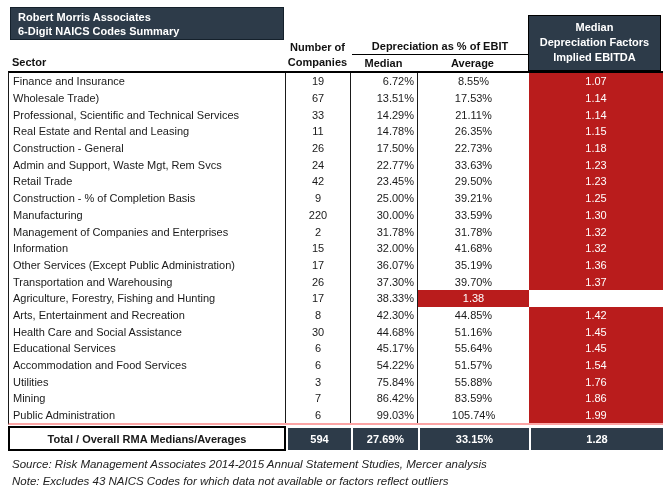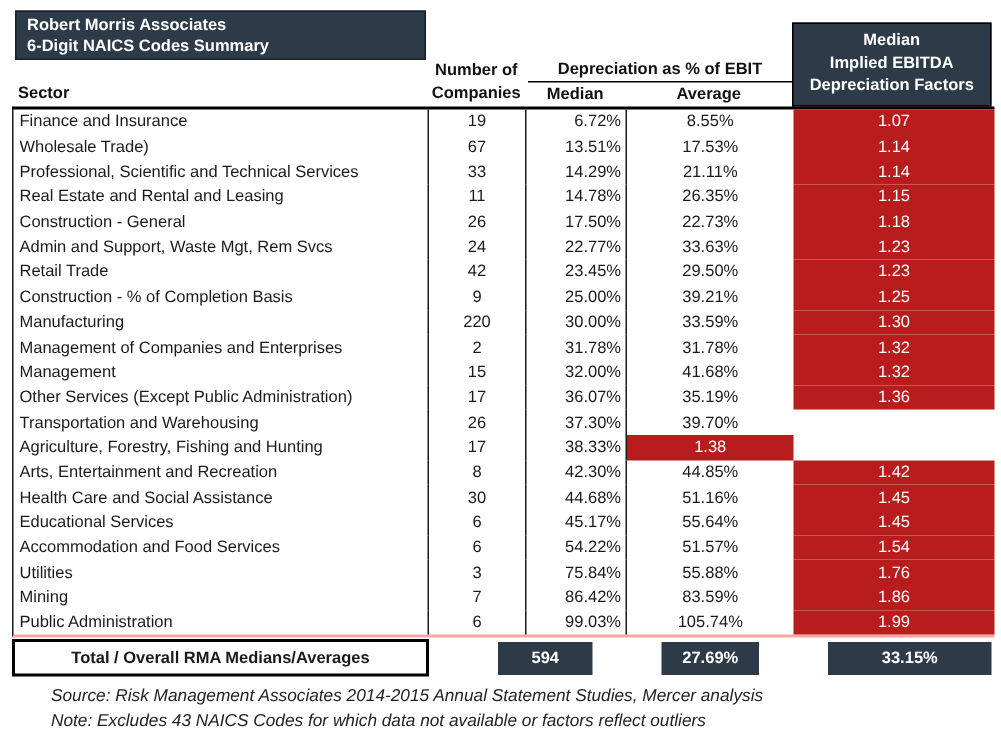--- a/index.html
+++ b/index.html
@@ -68,21 +68,20 @@
   .c-sector    { padding-left: 4px; border-right: 1px solid #1a1a1a; }
   .c-companies { justify-content: center; border-right: 1px solid #1a1a1a; }
   .c-median    { justify-content: flex-end; padding-right: 3px; border-right: 1px solid #1a1a1a; }
   .c-average   { justify-content: center; }
   .c-factor    { justify-content: center; background: #b91c1c; color: #fff; }
   .total-row {
     position: absolute;
     left: 8px; top: 426px; width: 655px; height: 25px;
     display: grid;
     grid-template-columns: 278px 65px 67px 111px 134px;
-    gap: 44px;
   }
   .t-label {
     box-sizing: border-box;
     border: 2px solid #000;
     background: #fff;
     font-weight: 700;
     display: flex; align-items: center; justify-content: center;
   }
   .t-cell {
     background: #2d3b49;
@@ -90,21 +89,20 @@
     display: flex; align-items: center; justify-content: center;
     margin: 2px 0 1px 2px;
   }
   .notes {
     position: absolute;
     left: 12px; top: 456px;
     font-style: italic;
     font-size: 11.5px;
     line-height: 16.5px;
     color: #222;
-    margin-left: 22px;
   }
 </style>
 </head>
 <body>
 
 <div class="page">
 
   <div class="title-box">
     <div>Robert Morris Associates</div>
     <div>6-Digit NAICS Codes Summary</div>
@@ -116,22 +114,22 @@
     <span>Number of</span>
     <span>Companies</span>
   </div>
 
   <div class="hdr dep-hdr">Depreciation as % of EBIT</div>
   <div class="hdr median-hdr">Median</div>
   <div class="hdr average-hdr">Average</div>
 
   <div class="factors-box">
     <div>Median</div>
+    <div>Depreciation Factors</div>
     <div>Implied EBITDA</div>
-    <div>Depreciation Factors</div>
   </div>
 
   <div class="tbody">
       <div class="row">
         <div class="cell c-sector">Finance and Insurance</div>
         <div class="cell c-companies">19</div>
         <div class="cell c-median">6.72%</div>
         <div class="cell c-average">8.55%</div>
         <div class="cell c-factor">1.07</div>
       </div>
@@ -192,38 +190,39 @@
         <div class="cell c-factor">1.30</div>
       </div>
       <div class="row">
         <div class="cell c-sector">Management of Companies and Enterprises</div>
         <div class="cell c-companies">2</div>
         <div class="cell c-median">31.78%</div>
         <div class="cell c-average">31.78%</div>
         <div class="cell c-factor">1.32</div>
       </div>
       <div class="row">
-        <div class="cell c-sector">Management</div>
+        <div class="cell c-sector">Information</div>
         <div class="cell c-companies">15</div>
         <div class="cell c-median">32.00%</div>
         <div class="cell c-average">41.68%</div>
         <div class="cell c-factor">1.32</div>
       </div>
       <div class="row">
         <div class="cell c-sector">Other Services (Except Public Administration)</div>
         <div class="cell c-companies">17</div>
         <div class="cell c-median">36.07%</div>
         <div class="cell c-average">35.19%</div>
         <div class="cell c-factor">1.36</div>
       </div>
       <div class="row">
         <div class="cell c-sector">Transportation and Warehousing</div>
         <div class="cell c-companies">26</div>
         <div class="cell c-median">37.30%</div>
         <div class="cell c-average">39.70%</div>
+        <div class="cell c-factor">1.37</div>
       </div>
       <div class="row">
         <div class="cell c-sector">Agriculture, Forestry, Fishing and Hunting</div>
         <div class="cell c-companies">17</div>
         <div class="cell c-median">38.33%</div>
         <div class="cell c-factor">1.38</div>
       </div>
       <div class="row">
         <div class="cell c-sector">Arts, Entertainment and Recreation</div>
         <div class="cell c-companies">8</div>

